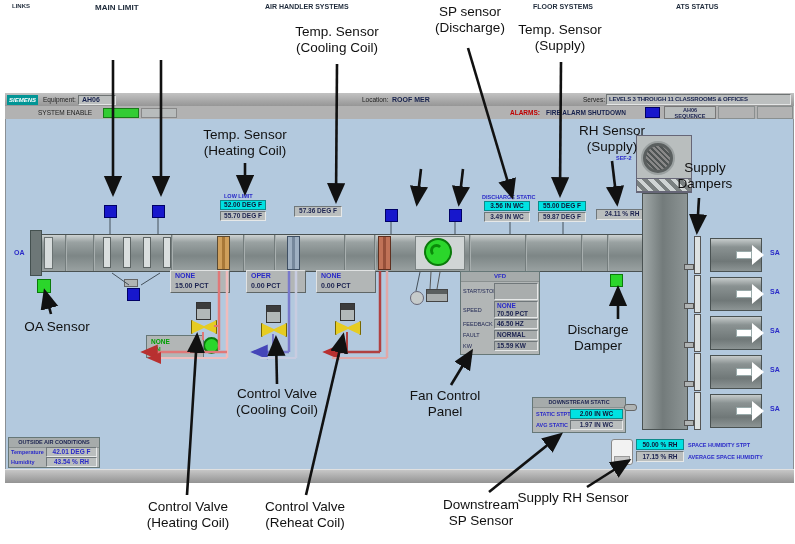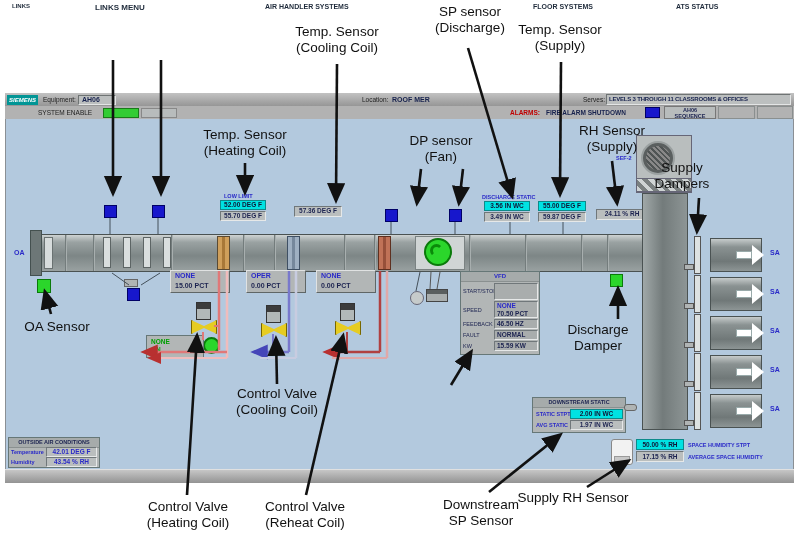--- a/index.html
+++ b/index.html
@@ -267,21 +267,21 @@
   <div class="panel" style="left:8px;top:437px;width:92px;height:31px;">
     <div class="ptitle">OUTSIDE AIR CONDITIONS</div>
   </div>
   <span class="bluelbl" style="left:11px;top:449px;">Temperature</span>
   <div class="gray" style="left:46px;top:447px;width:51px;height:10px;color:#2a2ac8;">42.01 DEG F</div>
   <span class="bluelbl" style="left:11px;top:459px;">Humidity</span>
   <div class="gray" style="left:46px;top:457px;width:51px;height:10px;color:#2a2ac8;">43.54 % RH</div>
 
   <div id="navbar"></div>
   <span class="navitem" style="left:12px;font-size:6px;">LINKS</span>
-  <span class="navitem" style="left:95px;font-size:8px;">LINKS MENU</span>
+  <span class="navitem" style="left:95px;font-size:8px;">MAIN LIMIT</span>
   <span class="navitem" style="left:265px;">AIR HANDLER SYSTEMS</span>
   <span class="navitem" style="left:533px;">FLOOR SYSTEMS</span>
   <span class="navitem" style="left:676px;">ATS STATUS</span>
 
   <svg class="overlay" width="795" height="544" viewBox="0 0 795 544">
     <defs>
       <marker id="mB" markerWidth="9" markerHeight="8" refX="6.5" refY="3.5" orient="auto">
           <path d="M0,0L8,3.5L0,7Z" fill="#111"></path>
         </marker>
       <marker id="mR" markerWidth="8" markerHeight="8" refX="5.5" refY="3" orient="auto">
@@ -344,31 +344,31 @@
   </svg>
 
   <div class="ann" style="left:277px;top:24px;width:120px;">Temp. Sensor
 (Cooling Coil)</div>
   <div class="ann" style="left:410px;top:4px;width:120px;">SP sensor
 (Discharge)</div>
   <div class="ann" style="left:500px;top:22px;width:120px;">Temp. Sensor
 (Supply)</div>
   <div class="ann" style="left:185px;top:127px;width:120px;">Temp. Sensor
 (Heating Coil)</div>
-  <div class="ann" style="left:391px;top:133px;width:100px;">DP sensor
-(Fan)</div>
   <div class="ann" style="left:552px;top:123px;width:120px;">RH Sensor
 (Supply)</div>
-  <div class="ann" style="left:632px;top:160px;width:100px;">Supply
+  <div class="ann" style="left:655px;top:160px;width:100px;">Supply
 Dampers</div>
   <div class="ann" style="left:7px;top:319px;width:100px;">OA Sensor</div>
   <div class="ann" style="left:548px;top:322px;width:100px;">Discharge
 Damper</div>
   <div class="ann" style="left:217px;top:386px;width:120px;">Control Valve
 (Cooling Coil)</div>
+  <div class="ann" style="left:395px;top:388px;width:100px;">Fan Control
+Panel</div>
   <div class="ann" style="left:128px;top:499px;width:120px;">Control Valve
 (Heating Coil)</div>
   <div class="ann" style="left:245px;top:499px;width:120px;">Control Valve
 (Reheat Coil)</div>
   <div class="ann" style="left:421px;top:497px;width:120px;">Downstream
 SP Sensor</div>
   <div class="ann" style="left:503px;top:490px;width:140px;">Supply RH Sensor</div>
 
 </div>
 

